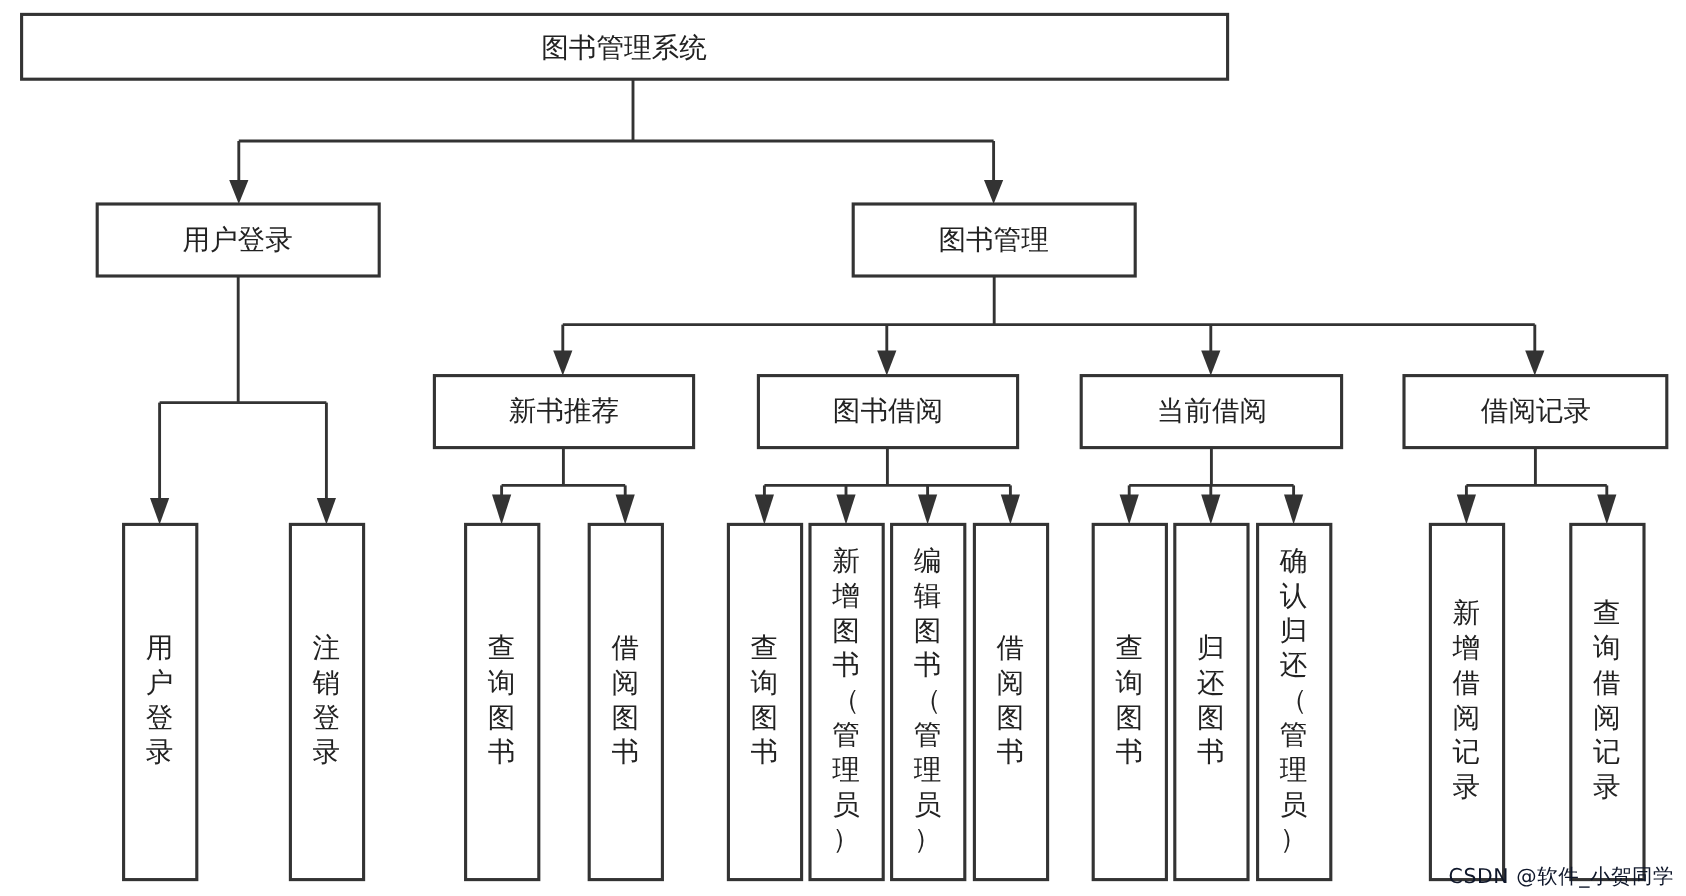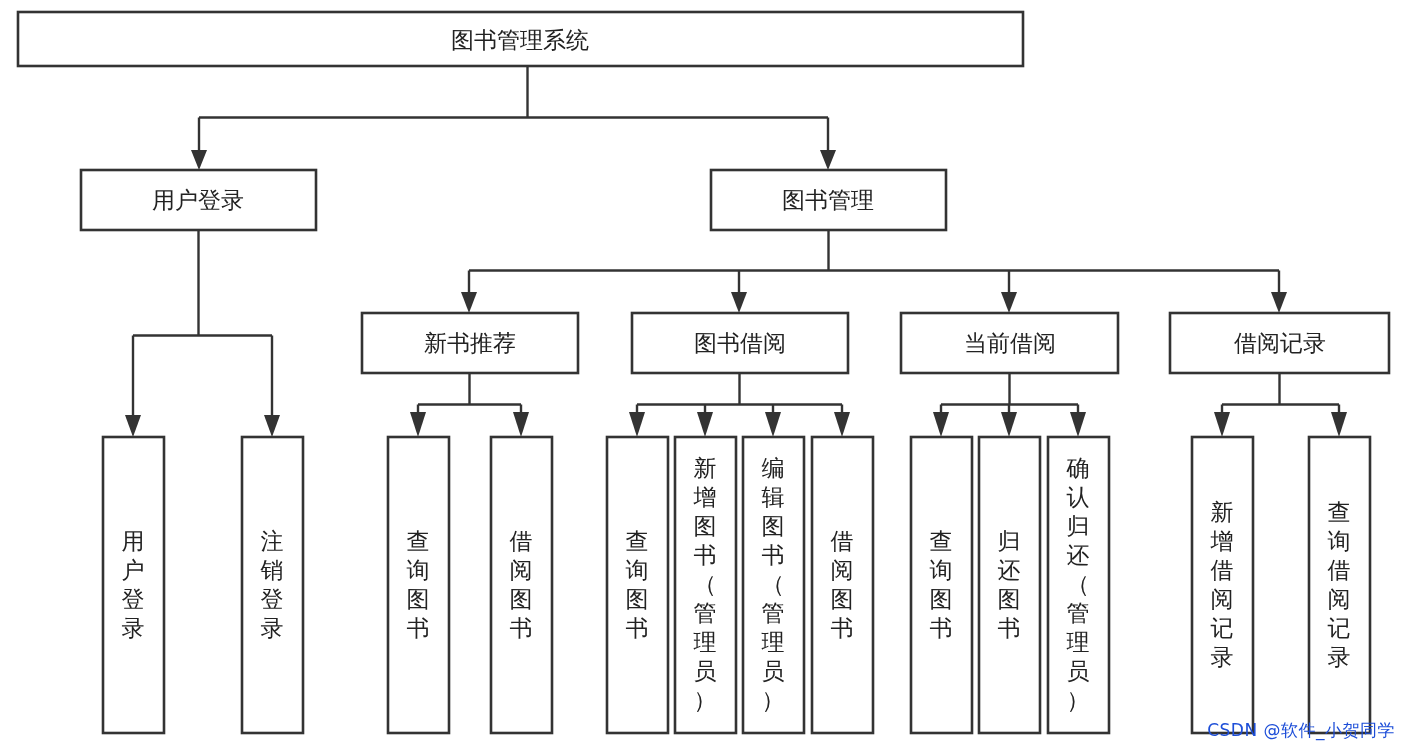--- a/index.html
+++ b/index.html
@@ -55,21 +55,21 @@
     font-size: 23px;
     font-family: "DejaVu Sans", "Liberation Sans", sans-serif;
     text-anchor: middle;
     dominant-baseline: middle;
   }
   .watermark {
     position: absolute;
     right: 10px;
     bottom: 5px;
     font-size: 17px;
-    color: #1d4ed8;
+    color: #0f172a;
     font-family: "DejaVu Sans", "Liberation Sans", sans-serif;
     letter-spacing: 0.5px;
     white-space: nowrap;
     user-select: none;
   }
 </style>
 </head>
 <body>
 
 <svg id="chart-root" viewBox="0 0 1405 747">

